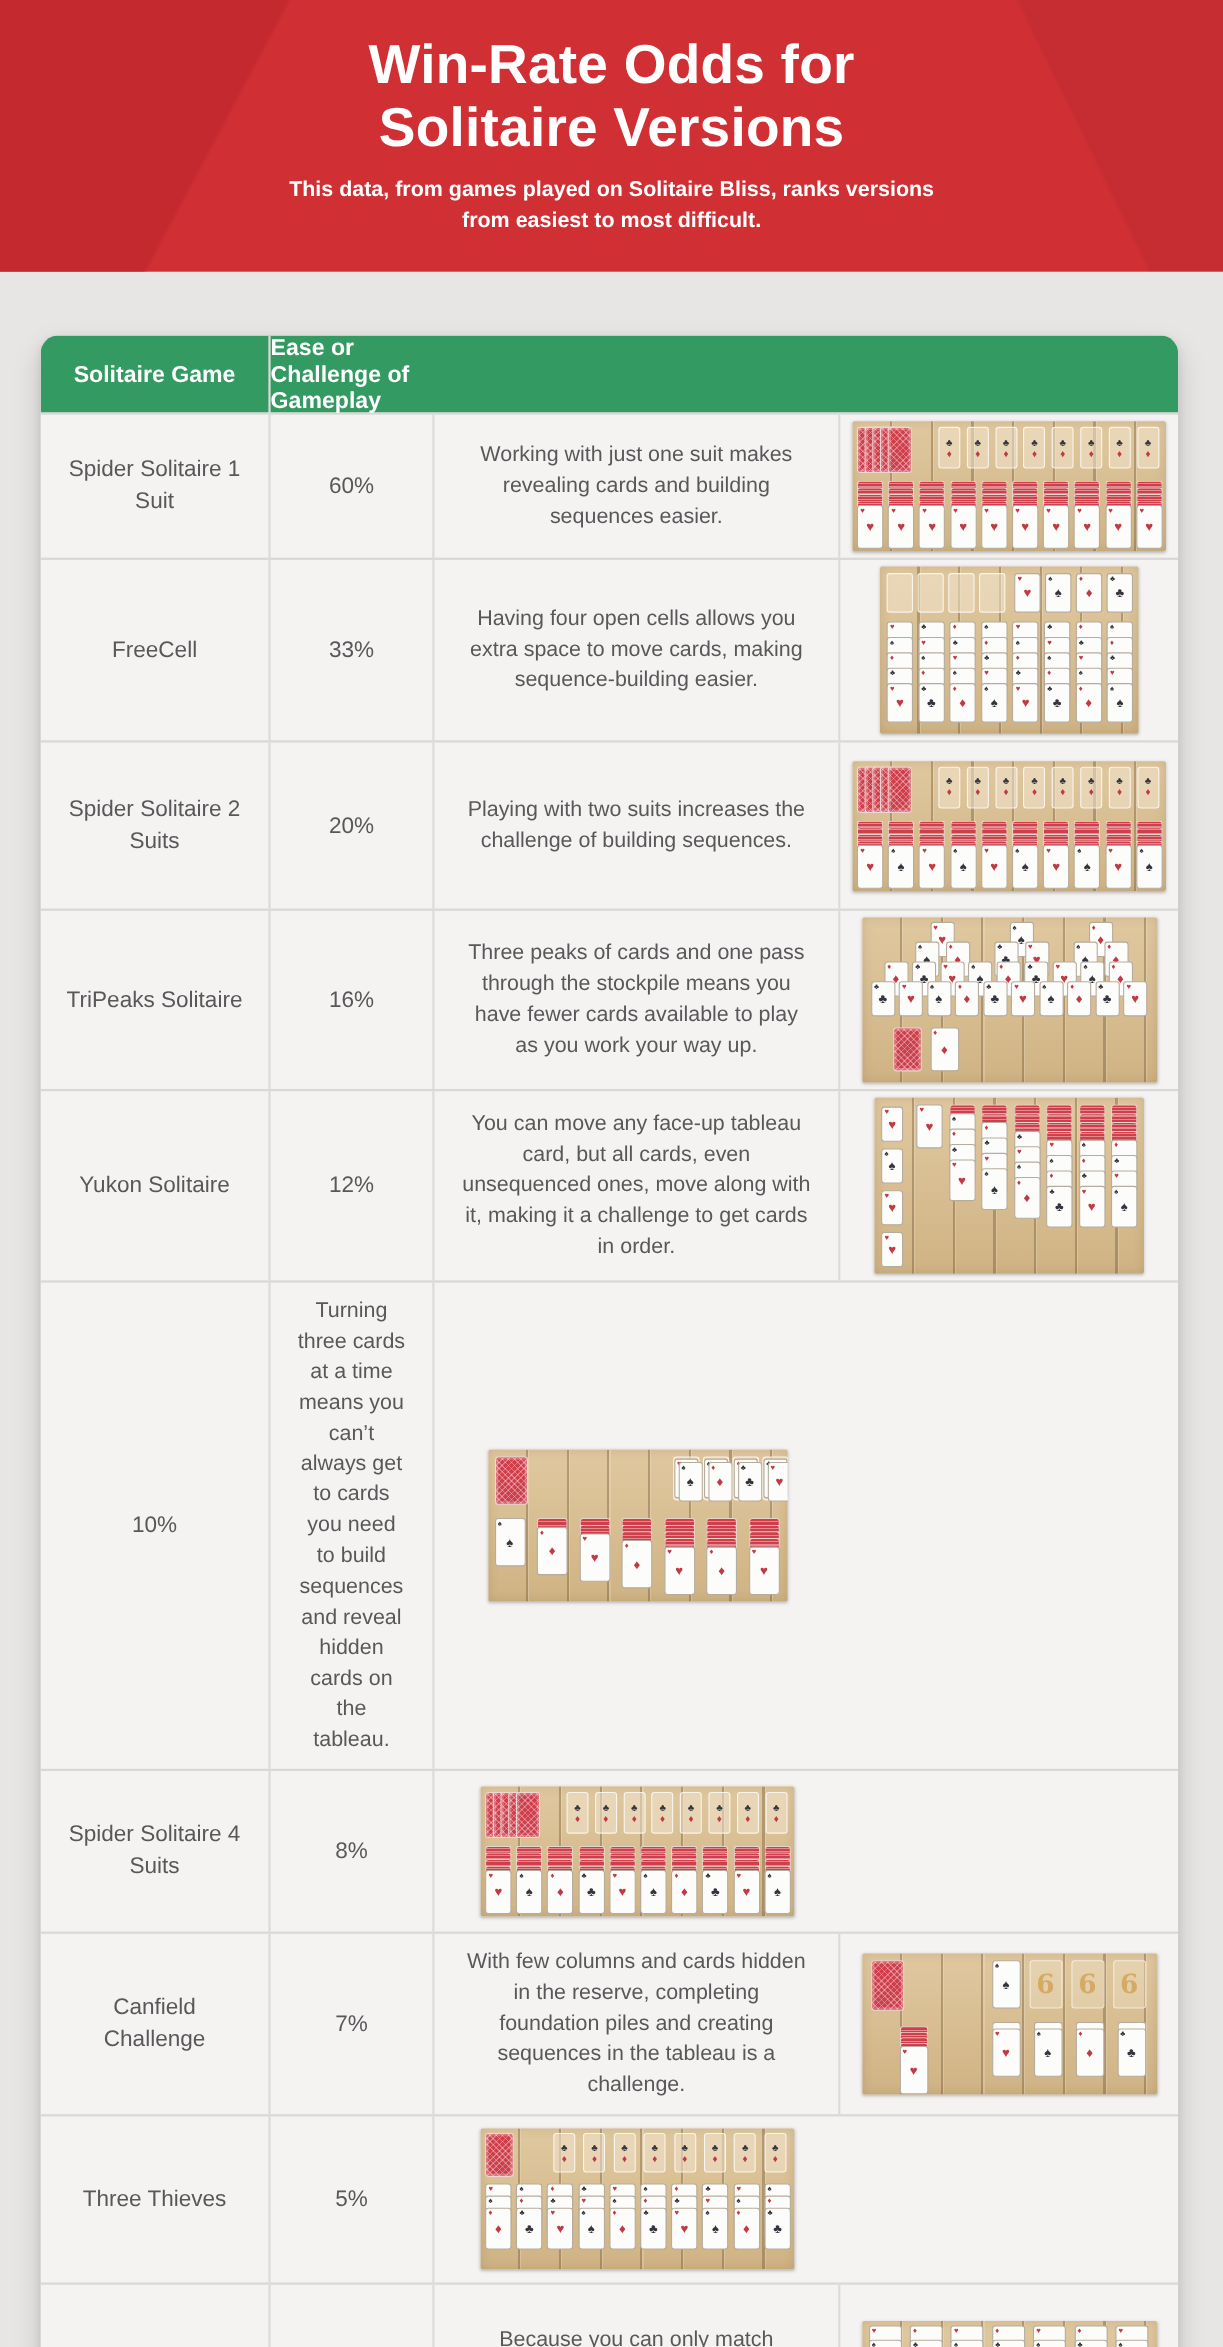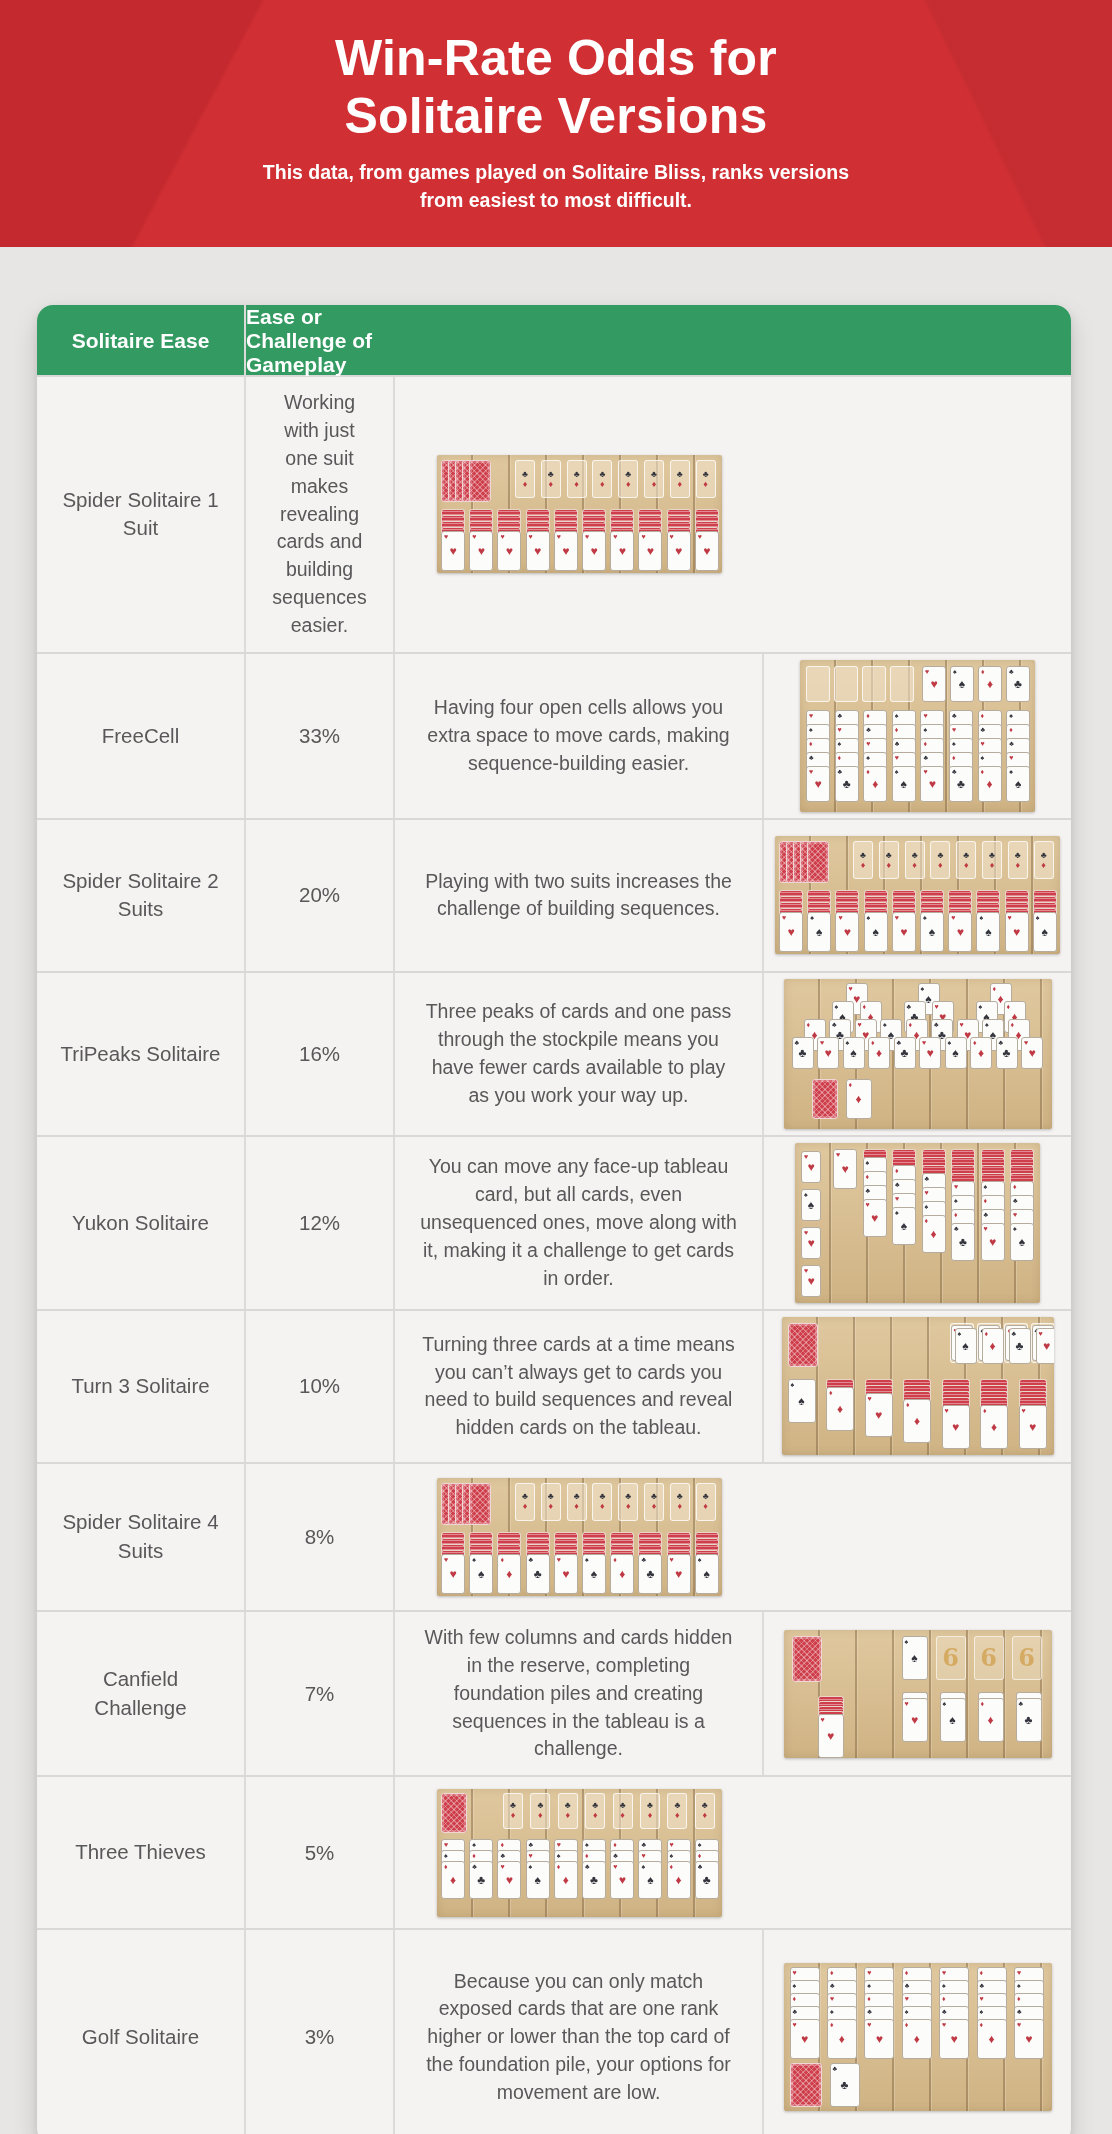--- a/index.html
+++ b/index.html
@@ -92,26 +92,27 @@
 </head>
 <body>
 
 <header class="hero">
   <h1><span>Win-Rate Odds for</span><br><span>Solitaire Versions</span></h1>
   <p class="sub"><span>This data, from games played on Solitaire Bliss, ranks versions</span><br><span>from easiest to most difficult.</span></p>
 </header>
 
 <main class="tableCard">
   <div class="thead">
-    <div class="hcell">Solitaire Ease</div>
+    <div class="hcell">Solitaire Game</div>
     <div class="hcell">Ease or Challenge of Gameplay</div>
   </div>
   <div id="rows">
       <div class="row">
         <div class="cell game">Spider Solitaire 1 Suit</div>
+        <div class="cell rate">60%</div>
         <div class="cell desc">Working with just one suit makes revealing cards and building sequences easier.</div>
         <div class="cell lay">
           <div class="board b-spider">
             <div class="pback" style="left: 4px; top: 5px; width: 22px; height: 42px;"></div>
             <div class="pback" style="left: 11px; top: 5px; width: 22px; height: 42px;"></div>
             <div class="pback" style="left: 18px; top: 5px; width: 22px; height: 42px;"></div>
             <div class="pback" style="left: 25px; top: 5px; width: 22px; height: 42px;"></div>
             <div class="pback" style="left: 32px; top: 5px; width: 22px; height: 42px;"></div>
             <div class="pslot" style="left: 78px; top: 5px; width: 20px; height: 38px;">
               <span class="blk">♣</span>
@@ -806,21 +807,20 @@
               <i class="red">♥</i>
             </div>
             <div class="pcard" style="left: 215px; top: 80px; width: 24px; height: 38px;">
               <b class="cp blk">♠</b>
               <i class="blk">♠</i>
             </div>
           </div>
         </div>
       </div>
       <div class="row">
-        <div class="cell game">Turn 3 Solitaire</div>
         <div class="cell rate">10%</div>
         <div class="cell desc">Turning three cards at a time means you can’t always get to cards you need to build sequences and reveal hidden cards on the tableau.</div>
         <div class="cell lay">
           <div class="board b-turn3">
             <div class="pback" style="left: 6px; top: 6px; width: 30px; height: 44px;"></div>
             <div class="pslot" style="left: 168px; top: 6px; width: 24px; height: 40px;"></div>
             <div class="pcard" style="left: 169px; top: 8px; width: 22px; height: 36px;">
               <b class="cp red">♥</b>
               <i class="red">♥</i>
             </div>

